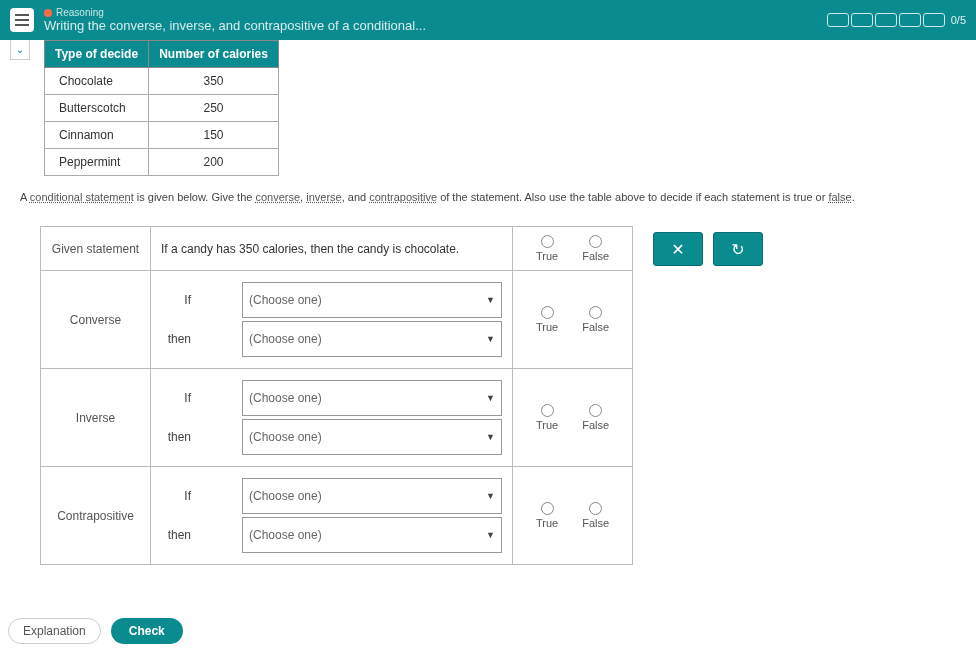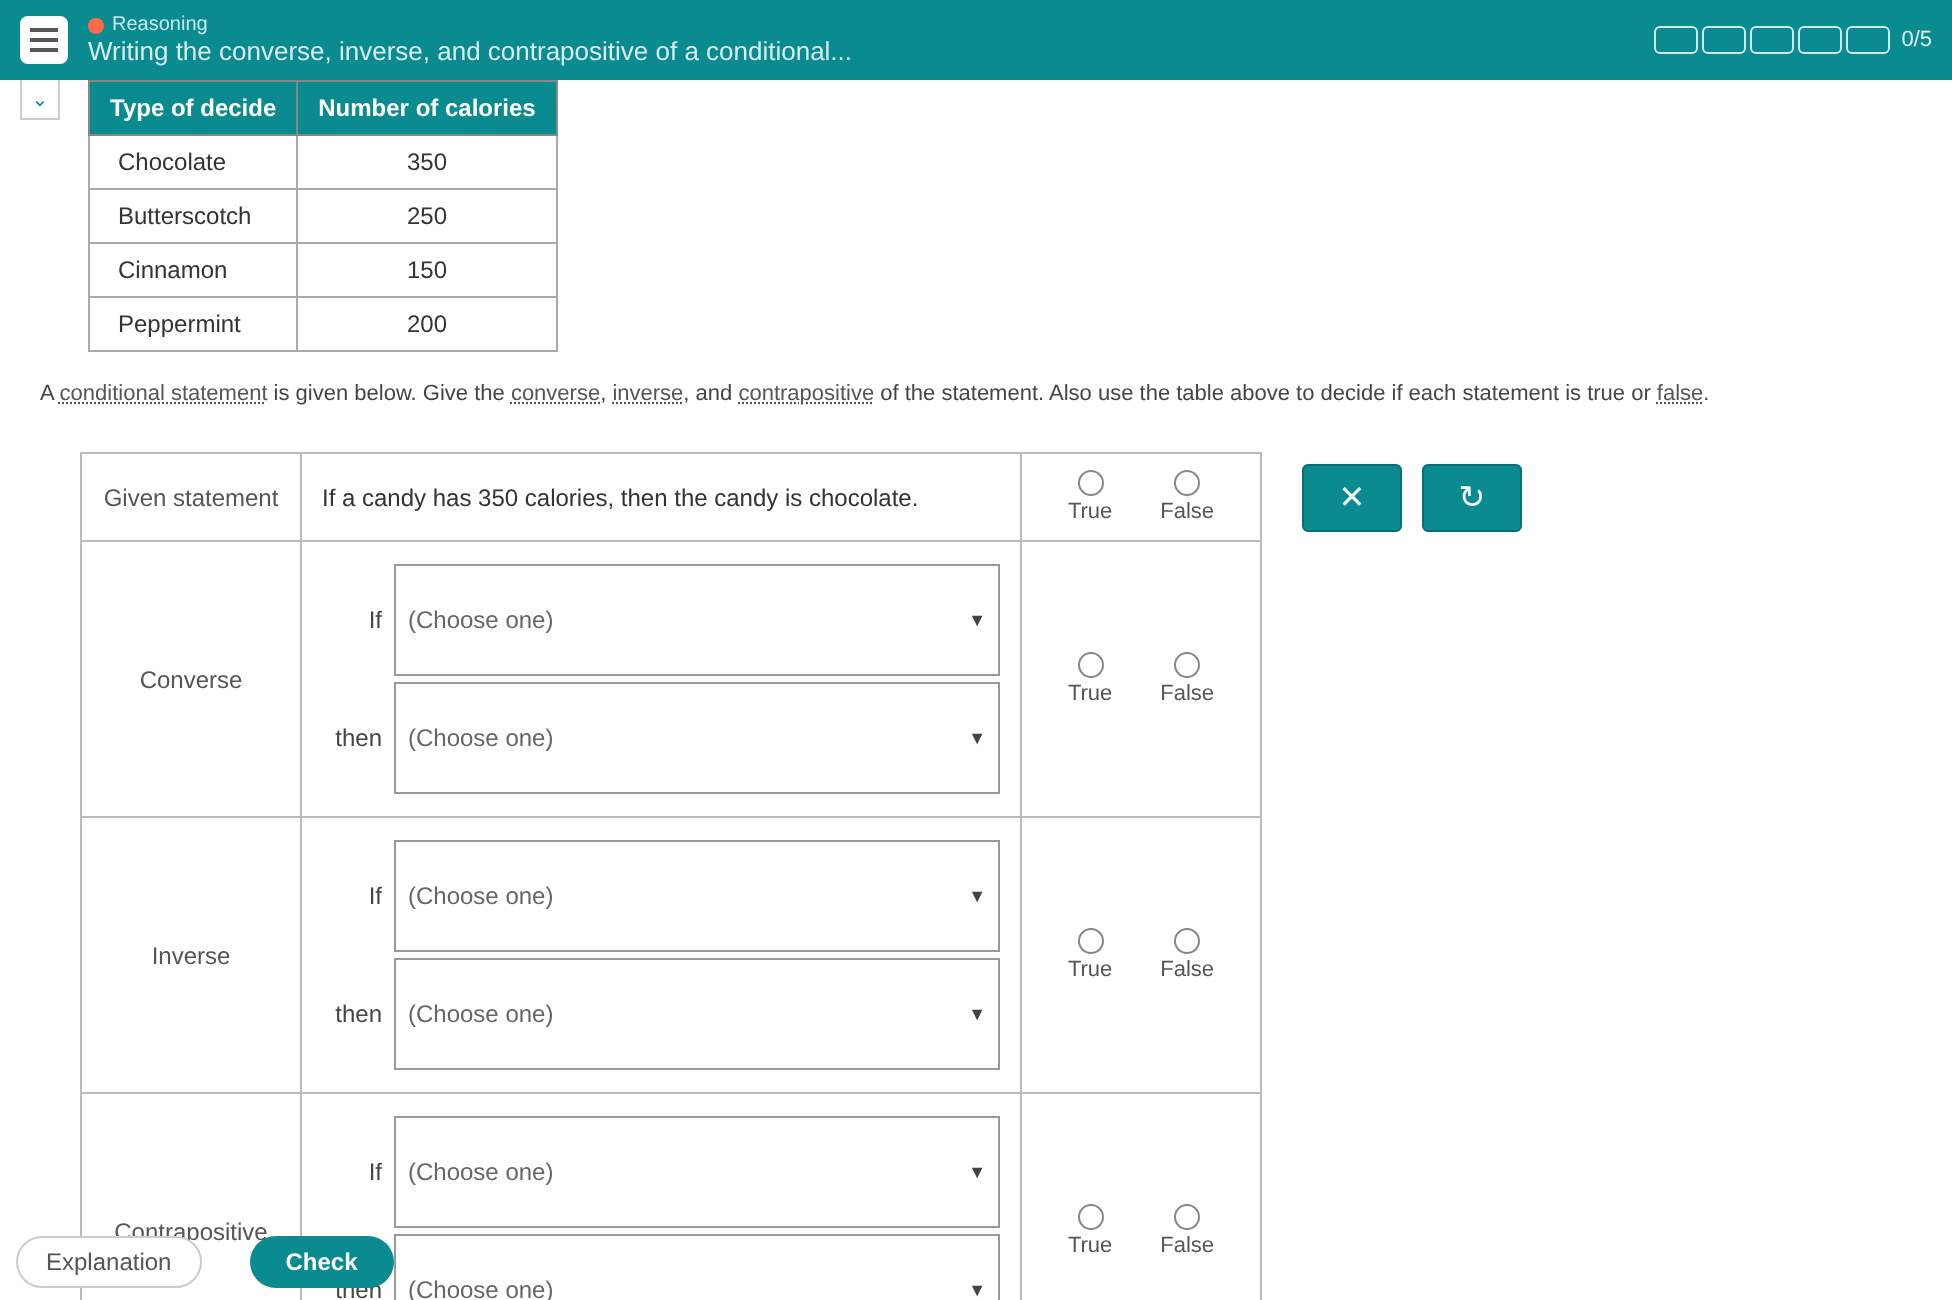--- a/index.html
+++ b/index.html
@@ -125,46 +125,47 @@
     .tf-option{ display:flex; flex-direction:column; align-items:center; gap:2px; font-size:11px; color:#555;}
     .radio {
       width:13px;height:13px;border:1px solid #888;border-radius:50%;
       cursor:pointer; background:#fff;
     }
     .choose-row{ display:flex; align-items:center; gap:6px; margin:3px 0;}
     .choose-row .kw{ width:30px; text-align:right; font-size:12px; color:#444;}
     .dropdown {
       flex:1;
       border:1px solid #999;
-      padding:20px 6px;
+      padding:10px 6px;
       font-size:12px;
       color:#666;
       background:#fff;
       display:flex;
       justify-content:space-between;
       align-items:center;
       cursor:pointer;
       min-width:260px;
+      margin-left:45px;
     }
     .dropdown .arrow{ font-size:9px; color:#444;}
     .action-btns{ display:flex; gap:10px; margin-top:6px;}
     .abtn{
       width:50px;height:34px;
       background:#0a8b8f;
       color:#fff;
       display:flex;align-items:center;justify-content:center;
       font-size:16px;
       border-radius:3px;
       cursor:pointer;
       border:1px solid #087074;
     }
     .bottom-bar{
       position:absolute;
       left:8px; bottom:6px;
-      display:flex; align-items:center; gap:24px;
+      display:flex; align-items:center; gap:10px;
     }
     .explain-btn{
       background:#fff;
       border:1px solid #ccc;
       border-radius:14px;
       padding:5px 14px;
       font-size:12px;
       color:#555;
       cursor:pointer;
     }

